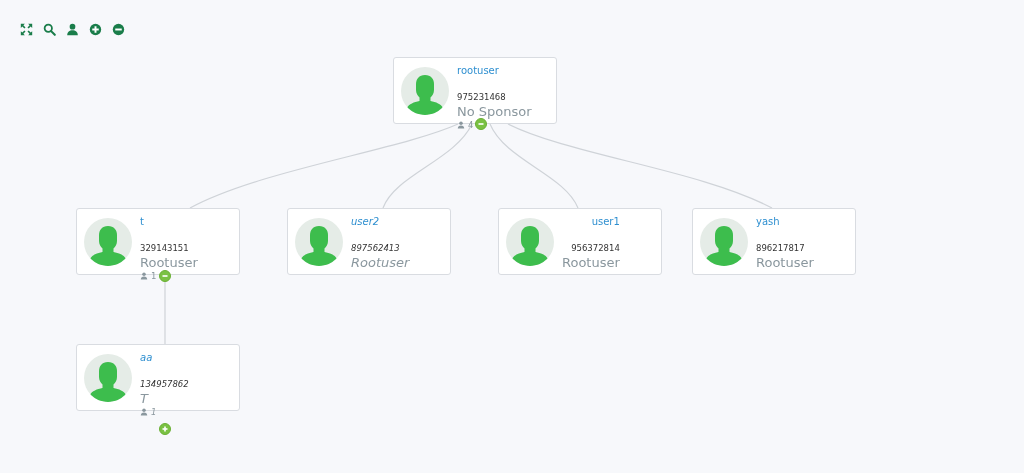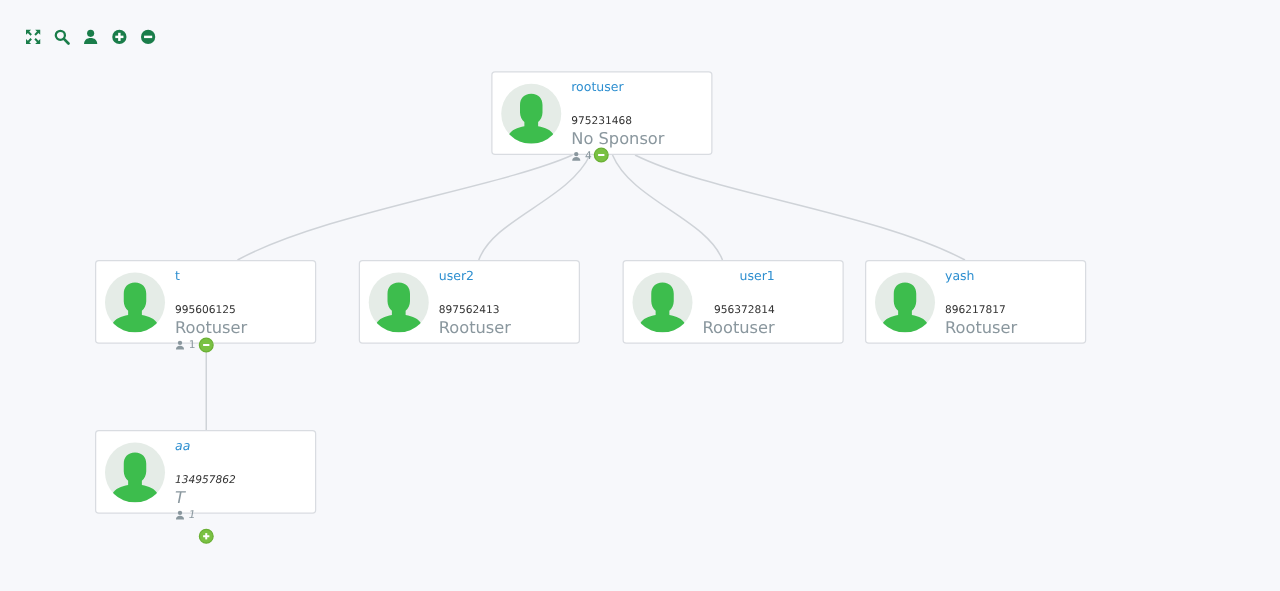--- a/index.html
+++ b/index.html
@@ -14,21 +14,21 @@
       display: flex; gap: 9px; align-items: center;
     }
     .tool {
       width: 14px; height: 14px; display: flex; align-items: center; justify-content: center;
       cursor: pointer;
     }
     .tool svg { width: 13px; height: 13px; display: block; }
     svg.links { position: absolute; left: 0; top: 0; pointer-events: none; }
     .card {
       position: absolute;
-      width: 177px; height: 67px;
+      width: 164px; height: 67px;
       background: #ffffff;
       border: 1px solid #d9dce1;
       border-radius: 3px;
       box-sizing: border-box;
       cursor: pointer;
     }
     .avatar {
       position: absolute; left: 7px; top: 9px;
       width: 48px; height: 48px; border-radius: 50%;
       background: #e5ece7; overflow: hidden;
@@ -125,38 +125,38 @@
 </div>
 
 <div class="card" style="left:76px; top:208px;">
   <div class="avatar">
     <svg viewBox="0 0 48 48">
       <path d="M24 8c-6 0-9 4-9 9v6c0 3 1.5 6 3.5 7.5v3.5C13 35 8 37 6 41c3 5 11 7 18 7s15-2 18-7c-2-4-7-6-12.5-7v-3.5c2-1.5 3.5-4.5 3.5-7.5v-6c0-5-3-9-9-9z" fill="#3dbd4d"></path>
     </svg>
   </div>
   <div class="info">
     <div class="name">t</div>
-    <div class="phone">995606125</div>
+    <div class="phone">329143151</div>
     <div class="sponsor">Rootuser</div>
     <div class="count">
       <svg viewBox="0 0 16 16">
         <circle cx="8" cy="4.5" r="3.5" fill="#8a979e"></circle>
         <path d="M1.5 15c0-4 2.8-6 6.5-6s6.5 2 6.5 6z" fill="#8a979e"></path>
       </svg>
       <span>1</span>
     </div>
   </div>
 </div>
 <div class="toggle" style="left:159px; top:270px;">
   <svg viewBox="0 0 8 8">
       <rect x="1.5" y="3.2" width="5" height="1.6" fill="#fff"></rect>
     </svg>
 </div>
 
-<div class="card" style="left:287px; top:208px;">
+<div class="card" style="left:287px; top:208px;font-style:italic;">
   <div class="avatar">
     <svg viewBox="0 0 48 48">
       <path d="M24 8c-6 0-9 4-9 9v6c0 3 1.5 6 3.5 7.5v3.5C13 35 8 37 6 41c3 5 11 7 18 7s15-2 18-7c-2-4-7-6-12.5-7v-3.5c2-1.5 3.5-4.5 3.5-7.5v-6c0-5-3-9-9-9z" fill="#3dbd4d"></path>
     </svg>
   </div>
   <div class="info">
     <div class="name">user2</div>
     <div class="phone">897562413</div>
     <div class="sponsor">Rootuser</div>
   </div>

